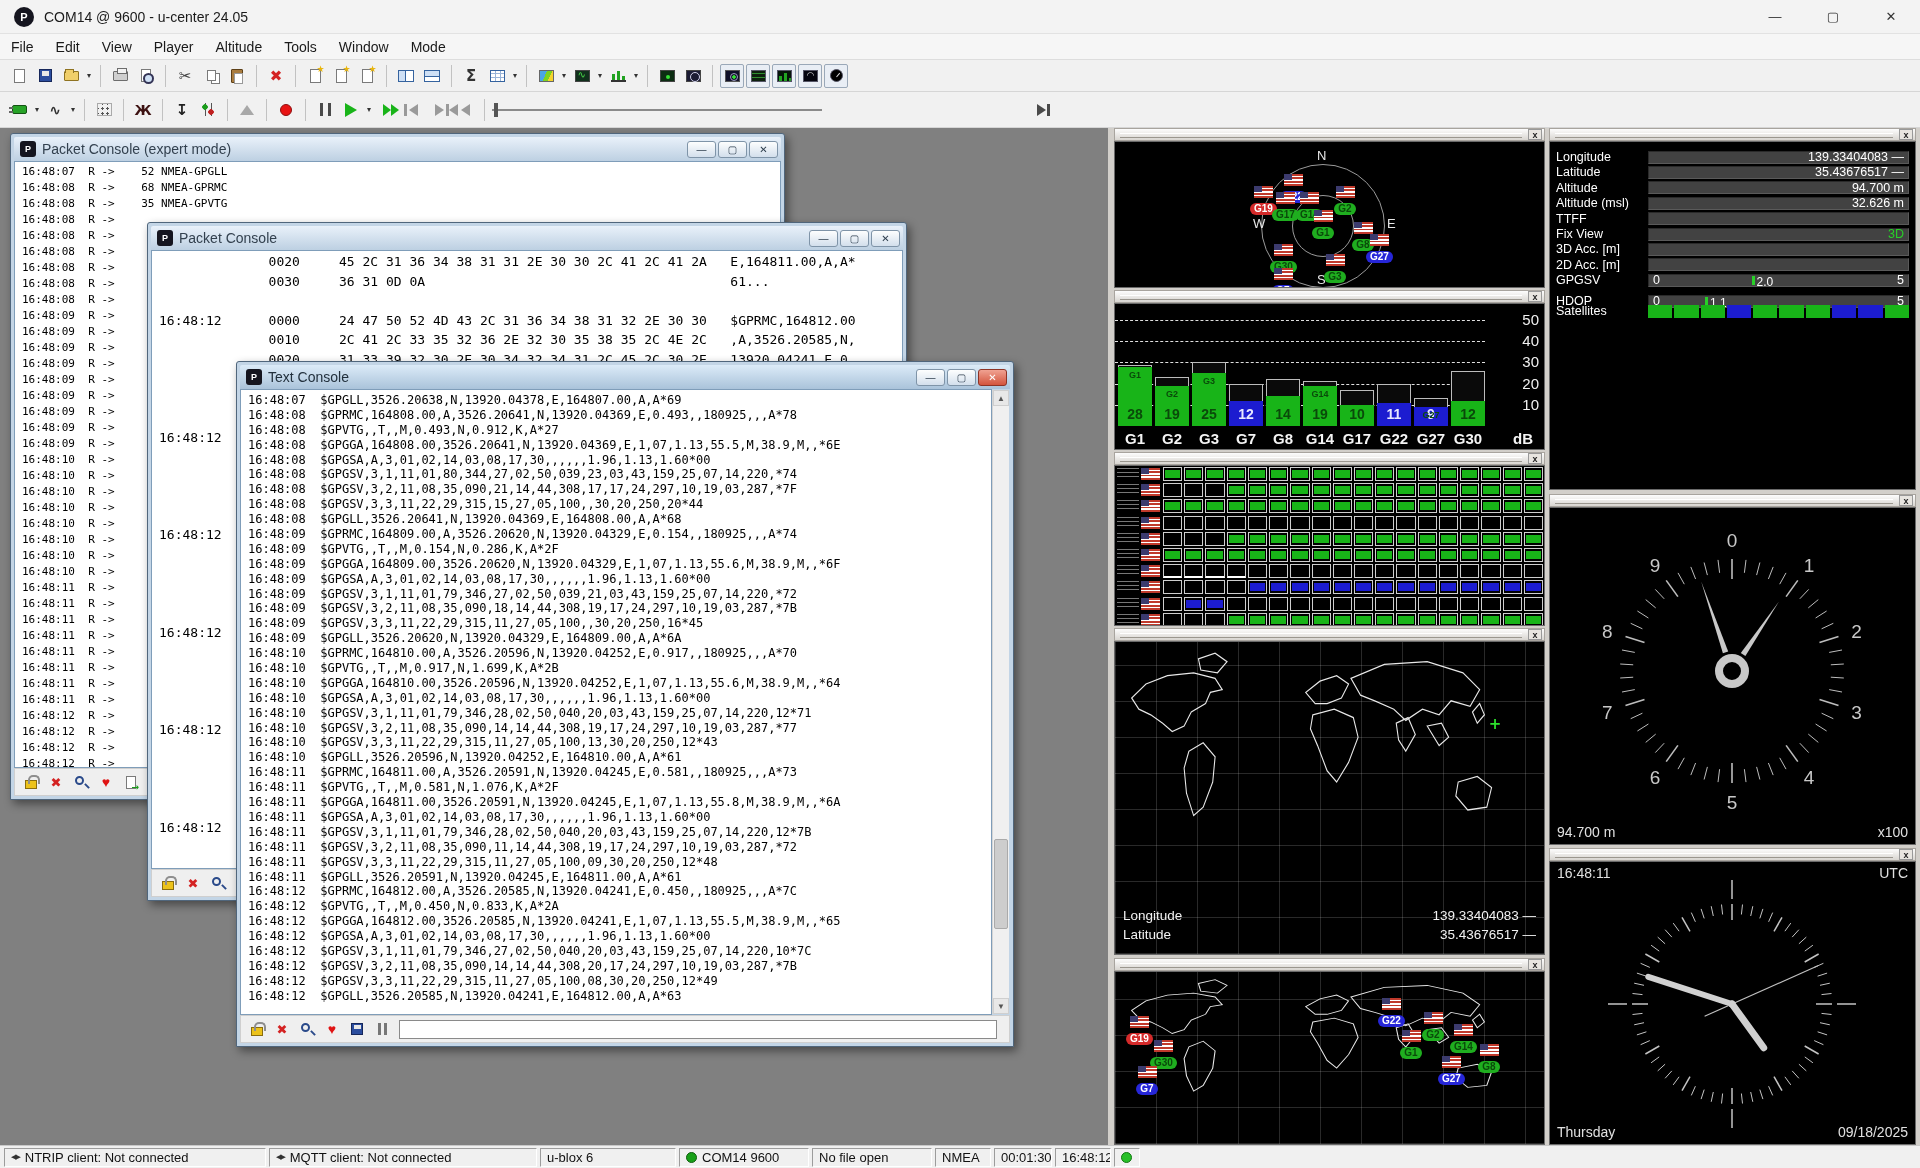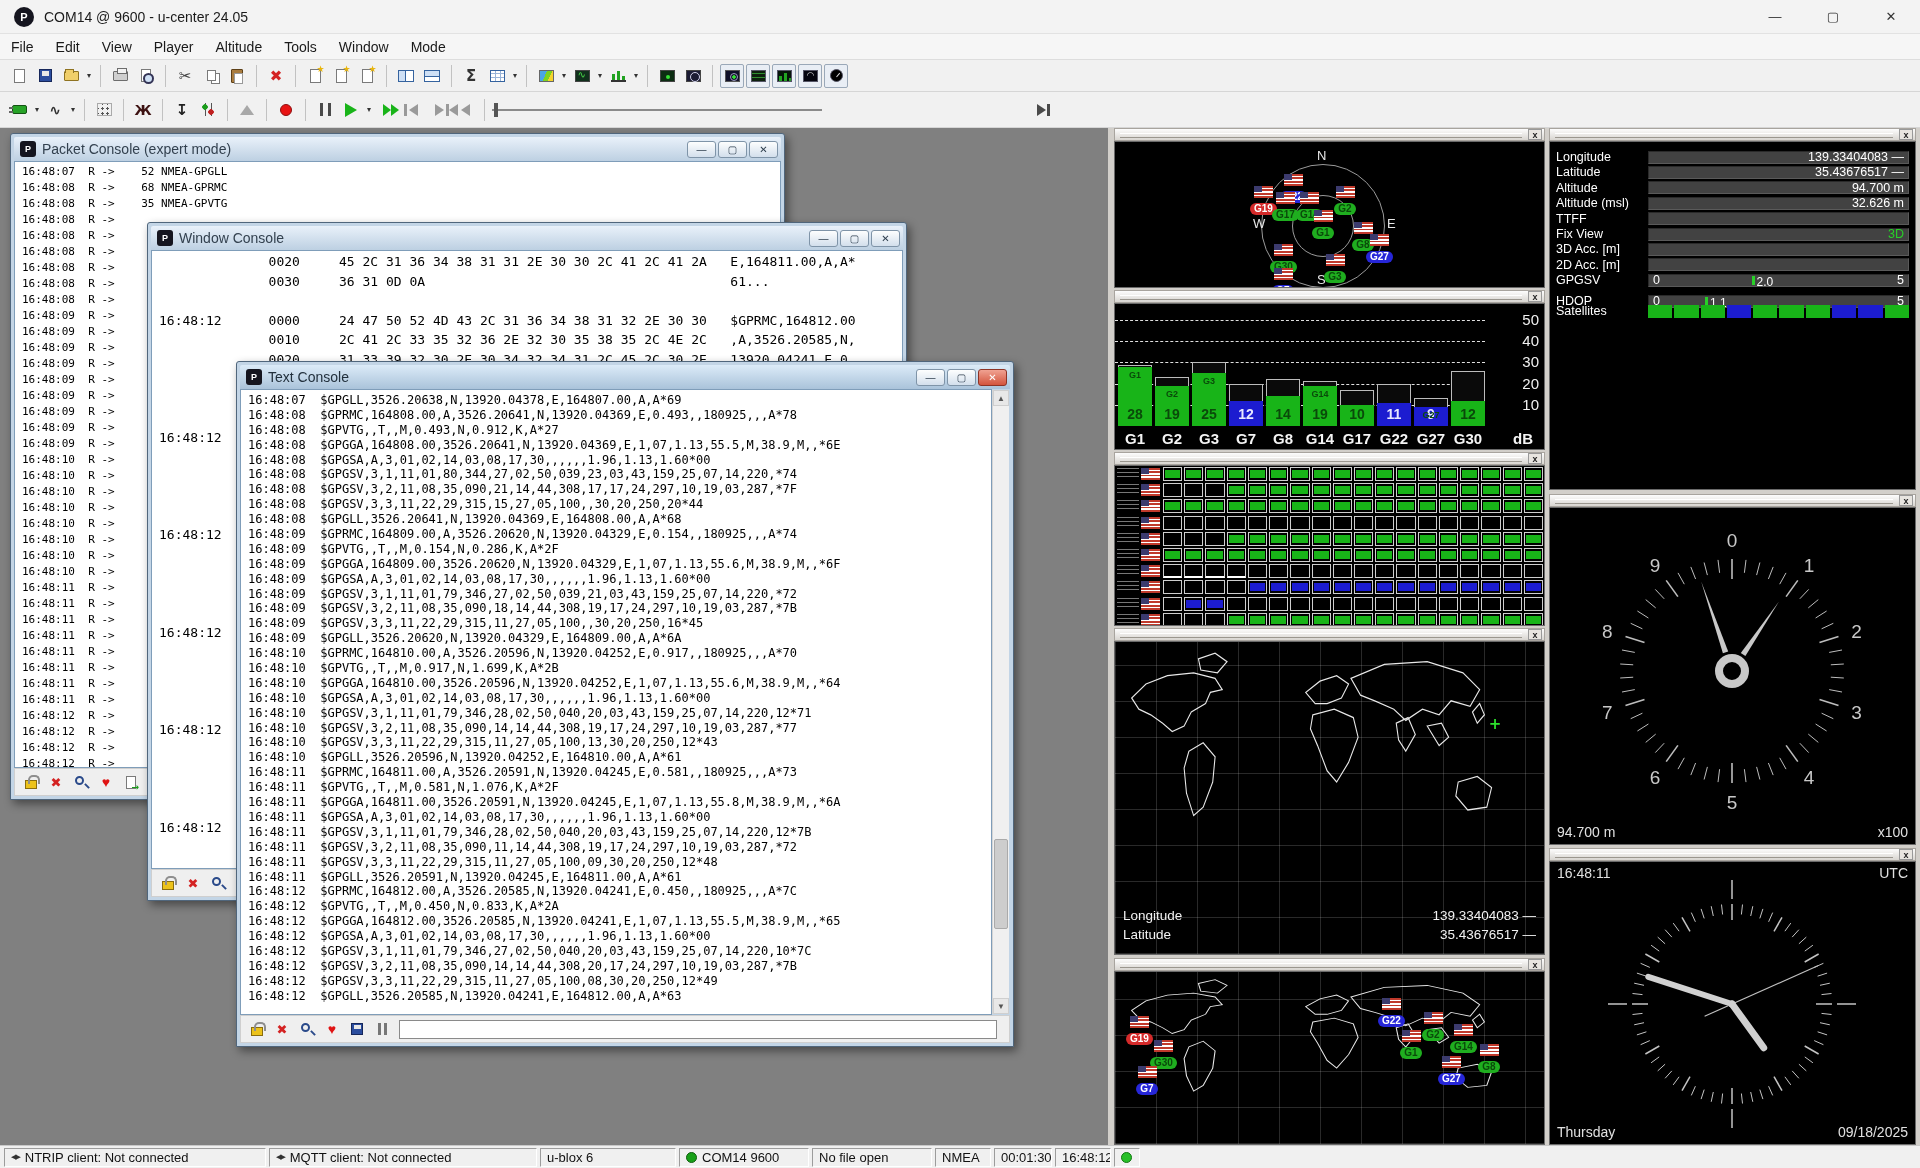--- a/index.html
+++ b/index.html
@@ -412,21 +412,21 @@
           </span>
           <span class="cfi c-filter">
             <span class="g"></span>
           </span>
         </div>
     </div>
 
     <div class="mdiwin" id="win-binary" style="left:147px;top:94px;width:760px;height:679px;z-index:2">
       <div class="wtitle">
         <span class="wicon">P</span>
-        <span>Window Console</span>
+        <span>Packet Console</span>
         <span class="wbtns">
           <span class="wbtn">—</span>
           <span class="wbtn">▢</span>
           <span class="wbtn">✕</span>
         </span>
       </div>
       <div class="wbody console" id="binary-body"><div class="bline">              0020     45 2C 31 36 34 38 31 31 2E 30 30 2C 41 2C 41 2A   E,164811.00,A,A*</div><div class="bline">              0030     36 31 0D 0A                                       61...</div><div class="bline"></div><div class="bline">16:48:12      0000     24 47 50 52 4D 43 2C 31 36 34 38 31 32 2E 30 30   $GPRMC,164812.00</div><div class="bline">              0010     2C 41 2C 33 35 32 36 2E 32 30 35 38 35 2C 4E 2C   ,A,3526.20585,N,</div><div class="bline">              0020     31 33 39 32 30 2E 30 34 32 34 31 2C 45 2C 30 2E   13920.04241,E,0.</div><div class="bline">              0030     34 35 30 2C 2C 31 38 30 39 32 35 2C 2C 2C 41 2A   450,,180925,,,A*</div><div class="bline">              0040     37 43 0D 0A                                       7C..</div><div class="bline"></div><div class="bline">16:48:12                                                                 </div><div class="bline"></div><div class="bline"></div><div class="bline"></div><div class="bline"></div><div class="bline">16:48:12                                                                 </div><div class="bline"></div><div class="bline"></div><div class="bline"></div><div class="bline"></div><div class="bline">16:48:12                                                                 </div><div class="bline"></div><div class="bline"></div><div class="bline"></div><div class="bline"></div><div class="bline">16:48:12                                                                 </div><div class="bline"></div><div class="bline"></div><div class="bline"></div><div class="bline"></div><div class="bline">16:48:12                                                                 </div><div class="bline"></div><div class="bline"></div></div>
       <div class="wfoot" id="binary-foot">
           <span class="cfi c-lock">
             <span class="g"></span>

